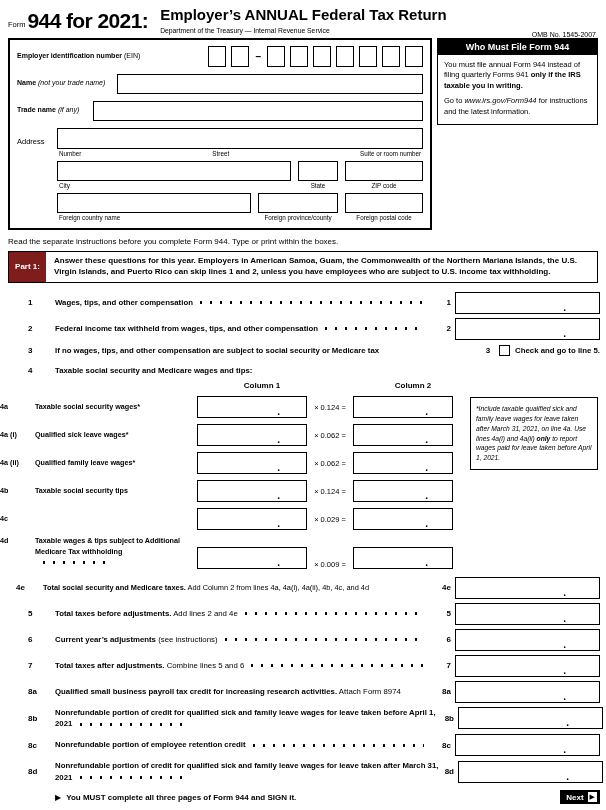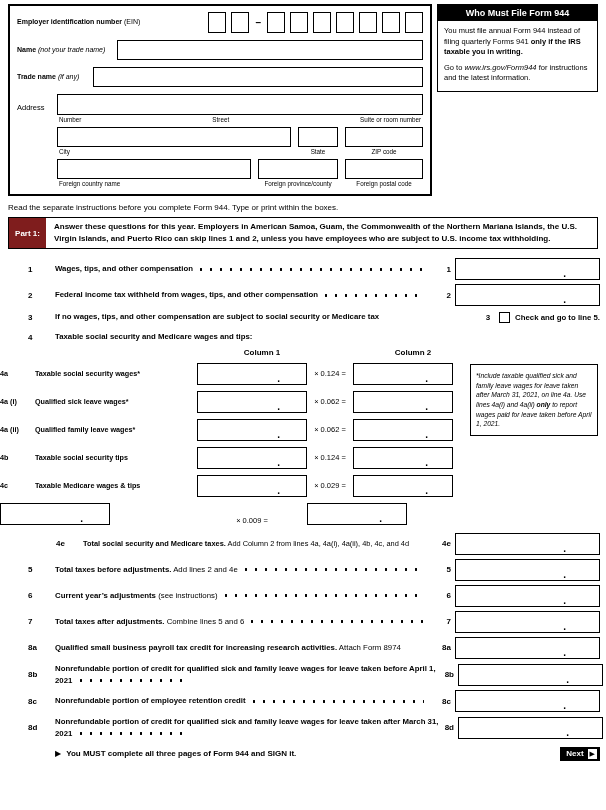--- a/index.html
+++ b/index.html
@@ -73,21 +73,21 @@
   .idots { display:inline-block; height:3px; width:110px; margin-left:7px; vertical-align:middle;
           background-image:radial-gradient(circle at 2px 1.5px, #000 1.1px, transparent 1.4px);
           background-size:10px 3px; background-repeat:repeat-x; }
   .idots.short { width:66px; }
   .rnum { flex:none; font-weight:bold; font-size:8px; margin:0 4px 0 6px; min-width:15px; text-align:right; }
   .ml-auto { margin-left:auto; }
   .amt { flex:none; width:145px; height:22px; border:1.5px solid #000; background:#fff; position:relative; }
   .amt::after { content:"."; position:absolute; right:33px; bottom:1px; font-weight:bold; font-size:10px; line-height:9px; }
   .chk { flex:none; width:11px; height:11px; border:1.5px solid #000; margin:0 5px; background:#fff; }
   .chk-label { font-size:7.8px; font-weight:bold; }
-  .indent4e { padding-left:56px; }
+  .indent4e { padding-left:16px; }
   .l4e-label { max-width:372px; font-size:7.4px; }
 
   
   .grid4 { position:relative; margin-top:2px; }
   .g-head { display:grid; grid-template-columns:197px 110px 46px 100px 1fr; font-size:8px; font-weight:bold; text-align:center; margin-top:5px;padding-left:10px; }
   .g-row { display:grid; grid-template-columns:197px 110px 46px 100px 1fr; align-items:center; margin-top:6px; min-height:22px; }
   .g-label { display:flex; font-size:7.2px; font-weight:bold; line-height:1.45; }
   .g-num { flex:none; width:35px; }
   .g-text { flex:1; padding-right:3px; }
   .cbox { width:110px; height:22px; border:1.5px solid #000; background:#fff; position:relative; }
@@ -104,20 +104,29 @@
   .arrow { font-size:8px; margin-right:5px; }
   .must-text { font-size:8px; font-weight:bold; }
   .next-badge { margin-left:auto; background:#000; color:#fff; font-size:8px; font-weight:bold; padding:2px 3px 2px 6px; display:flex; align-items:center; gap:4px; }
   .next-arrow { background:#fff; color:#000; font-size:7px; line-height:8px; padding:1px 2px; }
 </style>
 </head>
 <body>
 
 <div class="page">
 
+  <div class="hdr">
+    <span class="form-word">Form</span>
+    <span class="form-big">944 for 2021:</span>
+    <div class="hdr-mid">
+      <div class="hdr-title">Employer’s ANNUAL Federal Tax Return</div>
+      <div class="hdr-sub">Department of the Treasury — Internal Revenue Service</div>
+    </div>
+    <span class="omb">OMB No. 1545-2007</span>
+  </div>
 
   <div class="main">
     <div class="entity">
       <div class="ein-row">
         <span class="ein-label"><span class="b">Employer identification number</span> <span class="norm">(EIN)</span></span>
         <span class="ein-boxes">
           <span class="ein-cell"></span>
           <span class="ein-cell"></span>
           <span class="ein-dash">–</span>
           <span class="ein-cell"></span>
@@ -274,29 +283,32 @@
         </span>
       <span class="cbox c1"></span>
       <span class="mult">× 0.124 =</span>
       <span class="cbox c2"></span>
       <span></span>
     </div>
 
     <div class="g-row">
       <span class="g-label">
           <span class="g-num">4c</span>
-          <span class="g-text">Taxable Medicare wages &amp; tips</span>
         </span>
       <span class="cbox c1"></span>
       <span class="mult">× 0.029 =</span>
       <span class="cbox c2"></span>
       <span></span>
     </div>
 
     <div class="g-row g-row-4d">
+      <span class="g-label">
+          <span class="g-num">4d</span>
+          <span class="g-text"><span>Taxable wages &amp; tips subject to Additional Medicare Tax withholding</span><span class="idots short"></span></span>
+        </span>
       <span class="cbox c1"></span>
       <span class="mult">× 0.009 =</span>
       <span class="cbox c2"></span>
       <span></span>
     </div>
 
     <div class="note">
       <span>*Include taxable qualified sick and family leave wages for leave taken after March 31, 2021, on line 4a. Use lines 4a(i) and 4a(ii) </span><span class="b">only</span><span> to report wages paid for leave taken before April 1, 2021.</span>
     </div>
   </div>

